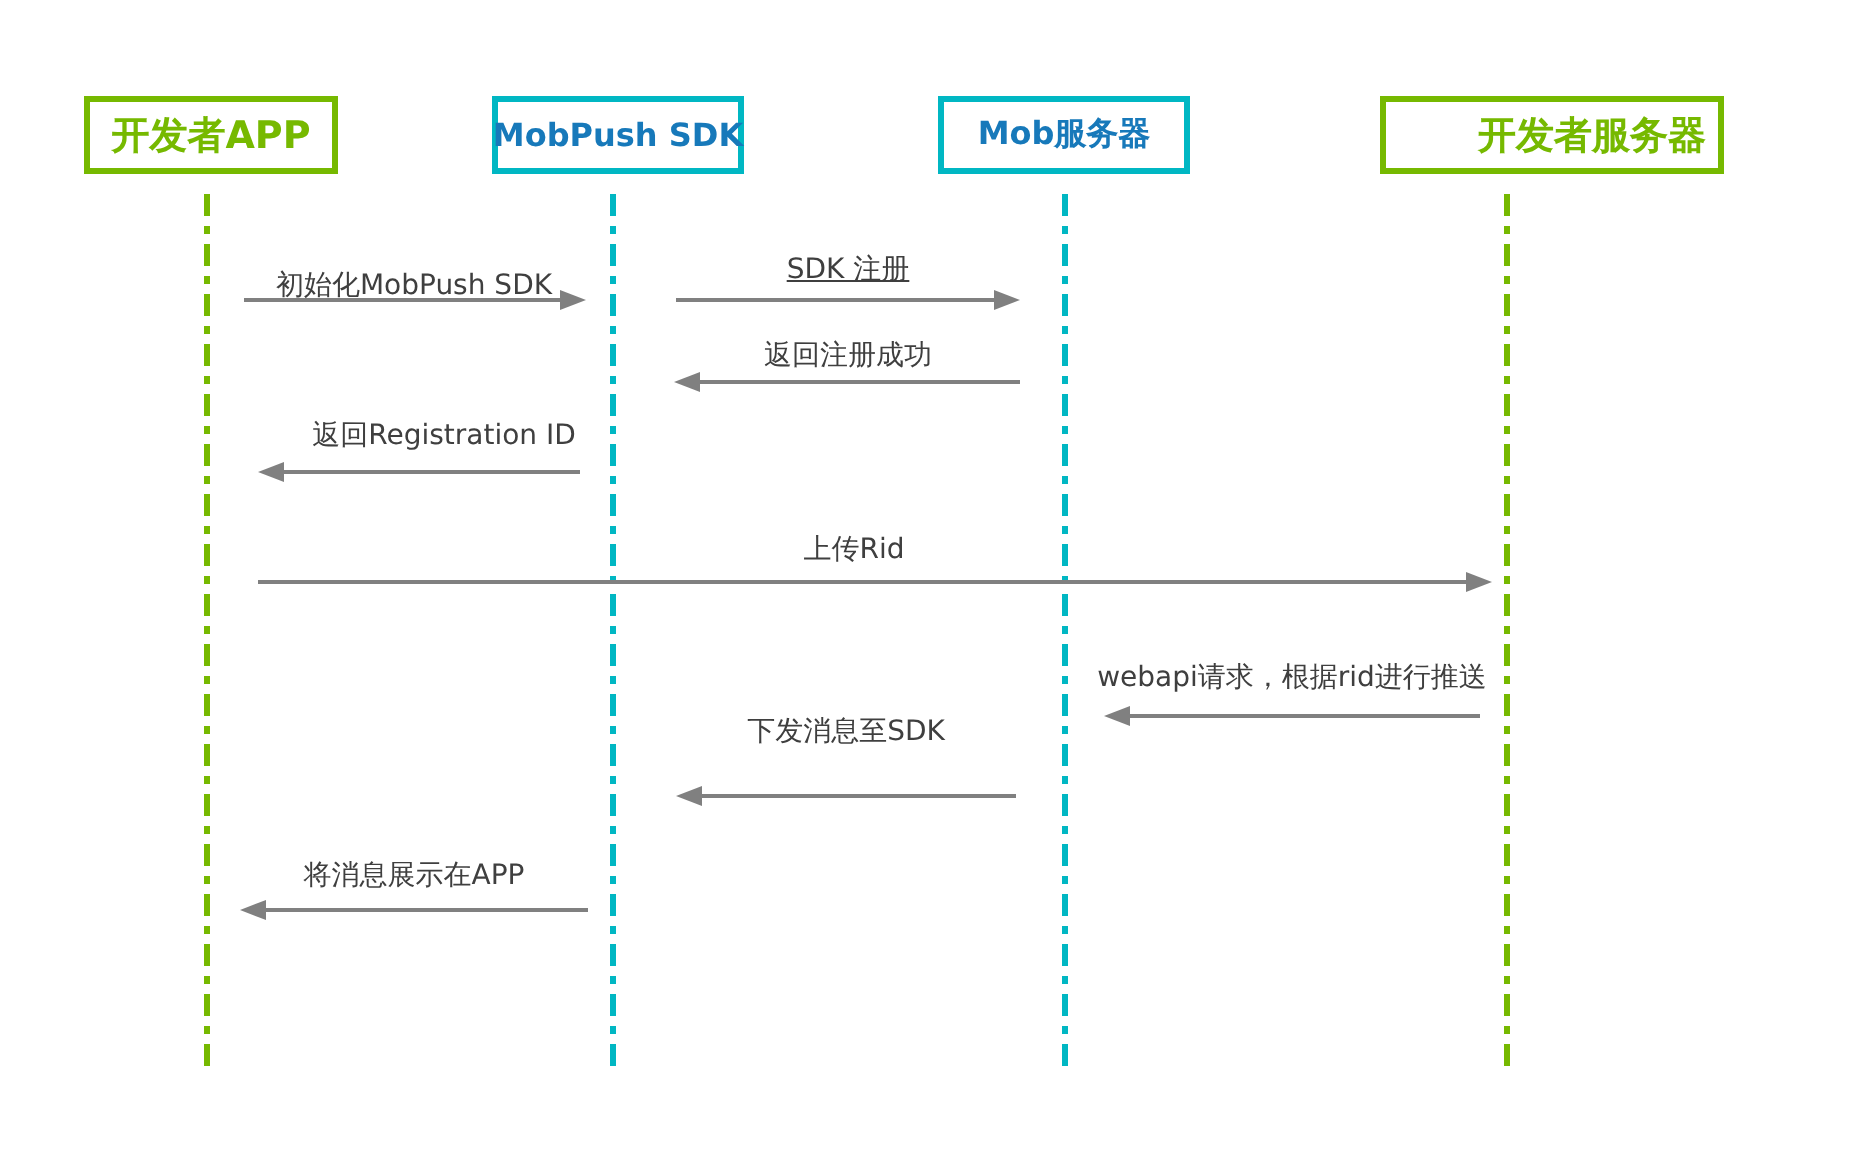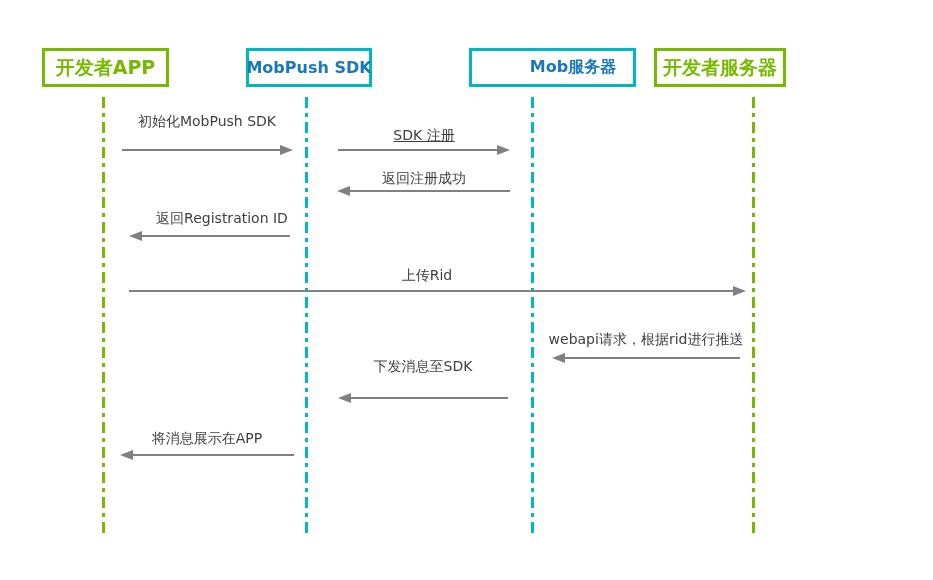--- a/index.html
+++ b/index.html
@@ -76,33 +76,33 @@
 <body>
 
 <div class="canvas">
 
   <div class="pbox green" style="left:42px;  width:121px;">
     <span>开发者APP</span>
   </div>
   <div class="pbox cyan" style="left:246px; width:120px;">
     <span>MobPush SDK</span>
   </div>
-  <div class="pbox cyan" style="left:469px; width:120px;padding-left:41px;">
+  <div class="pbox cyan" style="left:469px; width:120px;">
     <span>Mob服务器</span>
   </div>
-  <div class="pbox green" style="left:654px; width:126px;">
+  <div class="pbox green" style="left:690px; width:126px;padding-left:40px;">
     <span>开发者服务器</span>
   </div>
 
   <div class="lifeline green" style="left:102px;"></div>
   <div class="lifeline cyan" style="left:305px;"></div>
   <div class="lifeline cyan" style="left:531px;"></div>
   <div class="lifeline green" style="left:752px;"></div>
 
-  <div class="mlabel" style="left:207px; top:112px;">初始化MobPush SDK</div>
+  <div class="mlabel" style="left:207px; top:134px;">初始化MobPush SDK</div>
   <div class="msg right" style="left:122px; top:145px; width:171px;">
     <div class="line"></div>
     <div class="head"></div>
   </div>
 
   <div class="mlabel" style="left:424px; top:126px;text-decoration:underline;">SDK 注册</div>
   <div class="msg right" style="left:338px; top:145px; width:172px;">
     <div class="line"></div>
     <div class="head"></div>
   </div>

